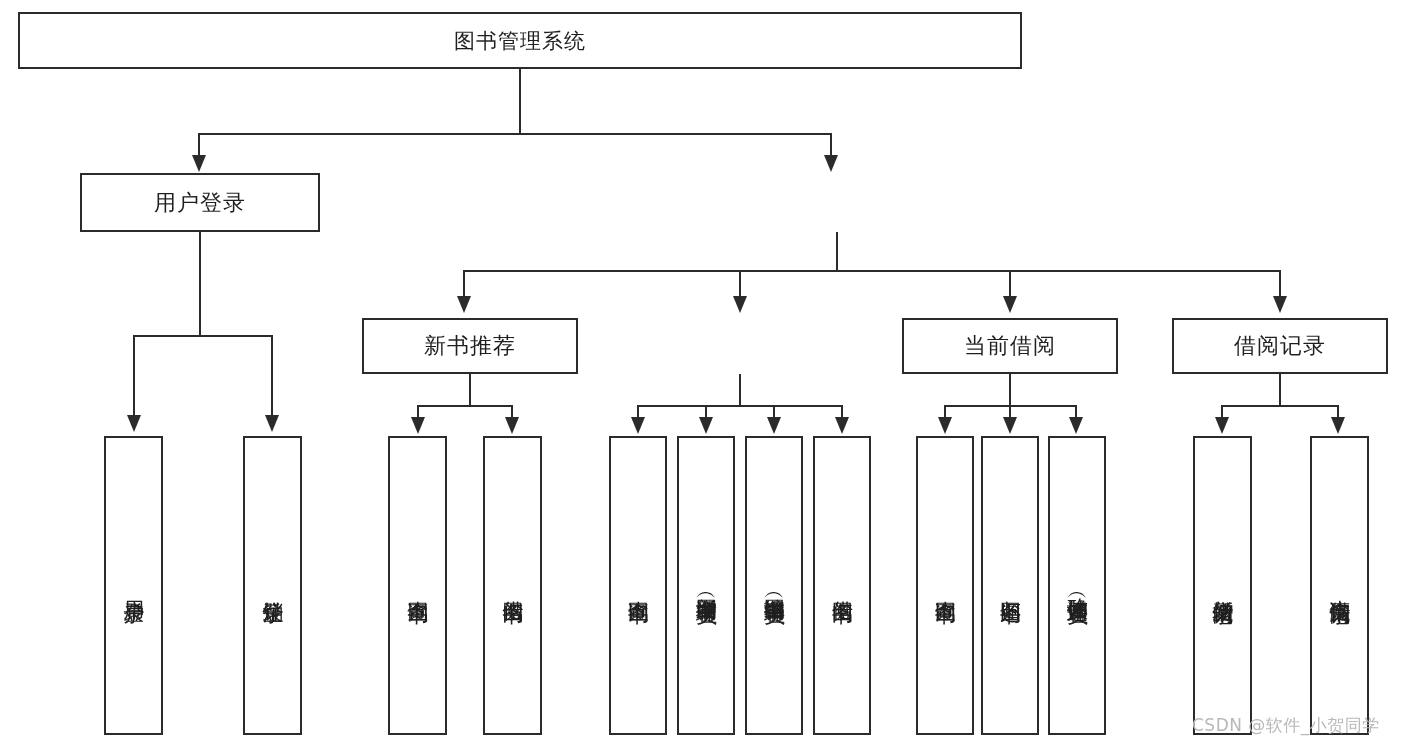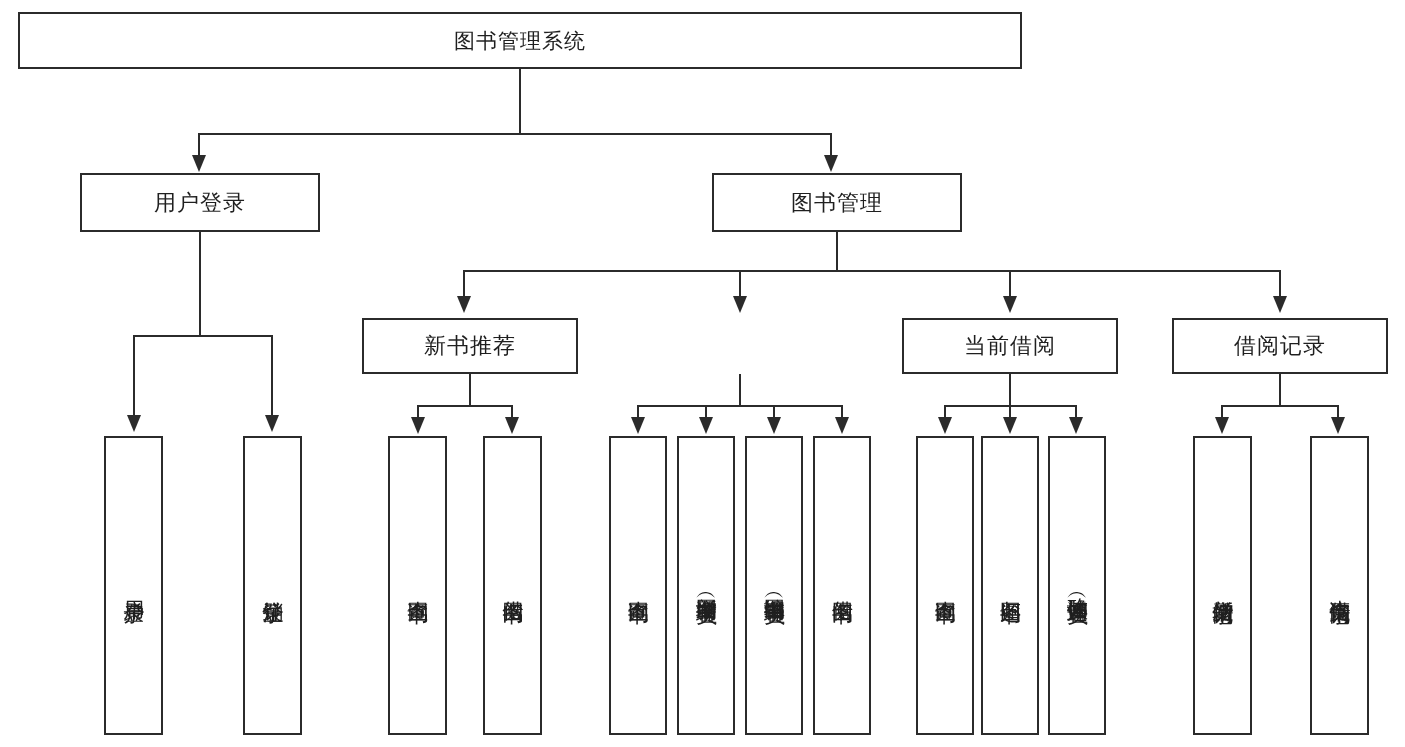--- a/index.html
+++ b/index.html
@@ -82,21 +82,20 @@
 
   <div class="edge hline" style="left:198px; top:133px; width:634px; height:2px;"></div>
 
   <div class="edge vline" style="left:198px; top:133px; width:2px; height:24px;"></div>
   <div class="arrow" style="left:192px; top:155px;"></div>
   <div class="edge vline" style="left:830px; top:133px; width:2px; height:24px;"></div>
   <div class="arrow" style="left:824px; top:155px;"></div>
 
   <div class="node h" style="left:80px; top:173px; width:240px; height:59px;">用户登录</div>
 
-  <div class="node h" style="left:712px; top:173px; width:250px; height:59px;">图书管理</div>
 
   <div class="edge vline" style="left:199px; top:232px; width:2px; height:104px;"></div>
   <div class="edge hline" style="left:133px; top:335px; width:140px; height:2px;"></div>
   <div class="edge vline" style="left:133px; top:335px; width:2px; height:82px;"></div>
   <div class="arrow" style="left:127px; top:415px;"></div>
   <div class="edge vline" style="left:271px; top:335px; width:2px; height:82px;"></div>
   <div class="arrow" style="left:265px; top:415px;"></div>
 
   <div class="edge vline" style="left:836px; top:232px; width:2px; height:40px;"></div>
   <div class="edge hline" style="left:463px; top:270px; width:818px; height:2px;"></div>
@@ -184,14 +183,15 @@
     <span>确认归还（管理员）</span>
   </div>
 
   <div class="node v" style="left:1193px; top:436px; width:59px; height:299px;">
     <span>新增借阅记录</span>
   </div>
   <div class="node v" style="left:1310px; top:436px; width:59px; height:299px;">
     <span>查询借阅记录</span>
   </div>
 
+  <div class="watermark" style="left:1192px; top:714px;">CSDN @软件_小贺同学</div>
 
 </div>
 
 </body></html>

